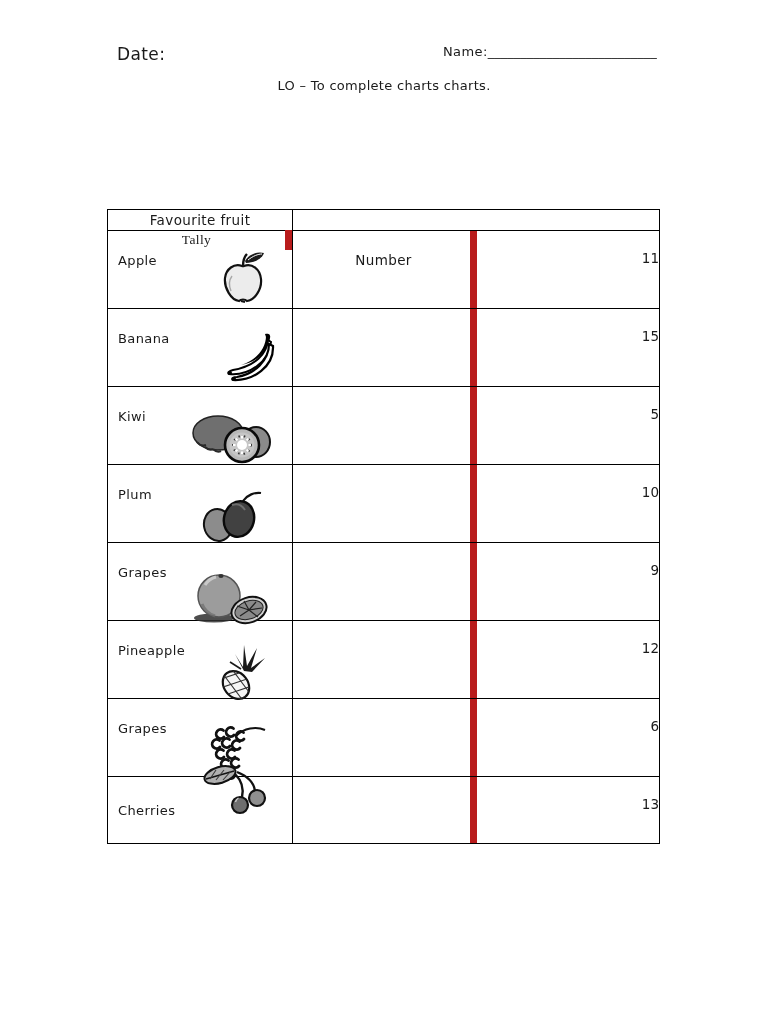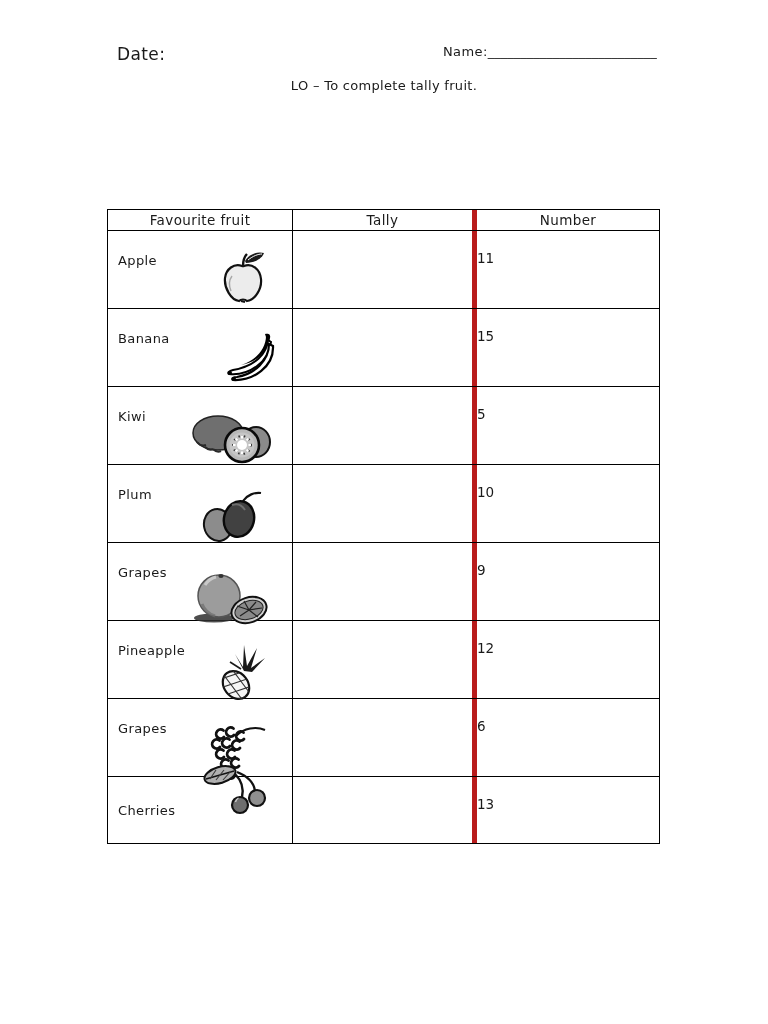--- a/index.html
+++ b/index.html
@@ -26,38 +26,38 @@
     position: absolute; left: 0; top: 78px; width: 768px;
     text-align: center; font-size: 13px; letter-spacing: 0.3px;
   }
 
   .tally-table {
     position: absolute; left: 107px; top: 209px;
     width: 553px;
     border: 1px solid #000;
     background: #fff;
   }
-  .thead { display: flex; height: 21px; border-bottom: 1px solid #000; }
+  .thead { display: flex; height: 21px; border-bottom: 1px solid #000; flex-direction: column; }
   .th {
     font-size: 13.5px; text-align: center; line-height: 20px;
     letter-spacing: 0.4px;
   }
   .c1 { width: 185px; border-right: 1px solid #000; }
-  .c2 { width: 184px; border-right: 5px solid #b91c1c; }
+  .c2 { width: 184px; border-right: 7px solid #b91c1c; font-family: Liberation Serif, serif; }
   .c3 { flex: 1; }
 
   .trow { display: flex; height: 78px; border-bottom: 1px solid #000; }
   .trow:last-child { border-bottom: none; height: 66px; }
   .td { position: relative; }
   .fruit-label {
     position: absolute; left: 10px; top: 22px;
     font-size: 13px; letter-spacing: 0.4px;
   }
   .trow:last-child .fruit-label { top: 26px; text-align: right; }
-  .num-cell { text-align: left; padding-top: 19px; font-size: 13.5px; }
+  .num-cell { text-align: right; padding-top: 19px; font-size: 13.5px; }
 
   .fruit-img { position: absolute; z-index: 2; overflow: visible; }
   .icon-apple     { left: 112px; bottom: 3px;  width: 46px; height: 54px; }
   .icon-banana    { left: 113px; bottom: 6px;  width: 56px; height: 48px; }
   .icon-kiwi      { left: 84px;  bottom: 0px;  width: 80px; height: 52px; }
   .icon-plum      { left: 89px;  bottom: -2px; width: 68px; height: 54px; }
   .icon-orange    { left: 84px;  bottom: -4px; width: 80px; height: 55px; }
   .icon-pear      { left: 104px; bottom: -5px; width: 48px; height: 60px; }
   .icon-pineapple { left: 110px; bottom: -4px; width: 48px; height: 62px; }
   .icon-grapes    { left: 100px; bottom: -7px; width: 60px; height: 62px; }
@@ -65,21 +65,21 @@
 </style>
 </head>
 <body>
 
 <div class="page">
 
   <div class="date-label">Date:</div>
 
   <div class="name-block"><span>Name:</span><span class="name-line">__________________________</span></div>
 
-  <div class="lo-line">LO – To complete tally fruit.</div>
+  <div class="lo-line">LO – To complete charts charts.</div>
 
   <div class="tally-table">
 
     <div class="thead">
       <div class="th c1">Favourite fruit</div>
       <div class="th c2">Tally</div>
       <div class="th c3">Number</div>
     </div>
 
     <div class="trow">

